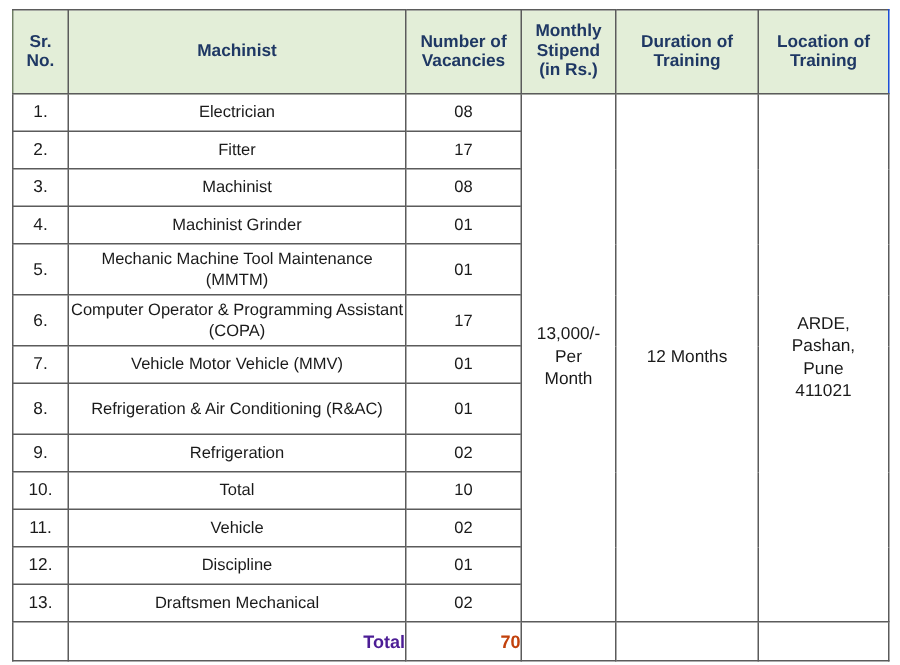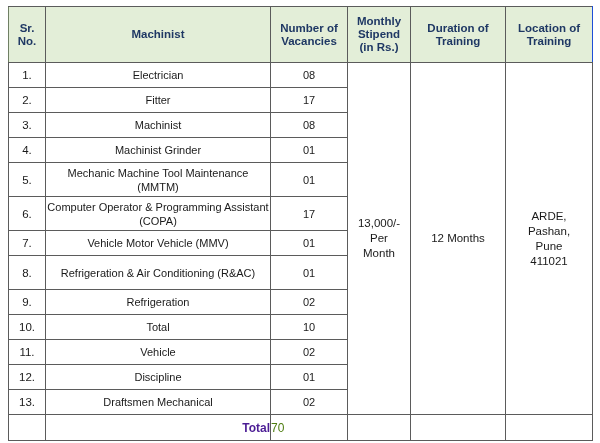--- a/index.html
+++ b/index.html
@@ -94,24 +94,24 @@
     height: 26px;
   }
   td.total-label {
     text-align: right;
     padding-right: 8px;
     font-weight: bold;
     font-size: 12px;
     color: #4c1d95;
   }
   td.total-value {
-    text-align: left;
-    font-weight: normal;
+    text-align: right;
+    font-weight: bold;
     font-size: 12px;
-    color: #4d7c0f;
+    color: #c2410c;
   }
   td.total-blank { background: #ffffff; }
 </style>
 </head>
 <body>
 
 <div class="sheet">
 
   <table class="vacancy-table">
     <colgroup>

